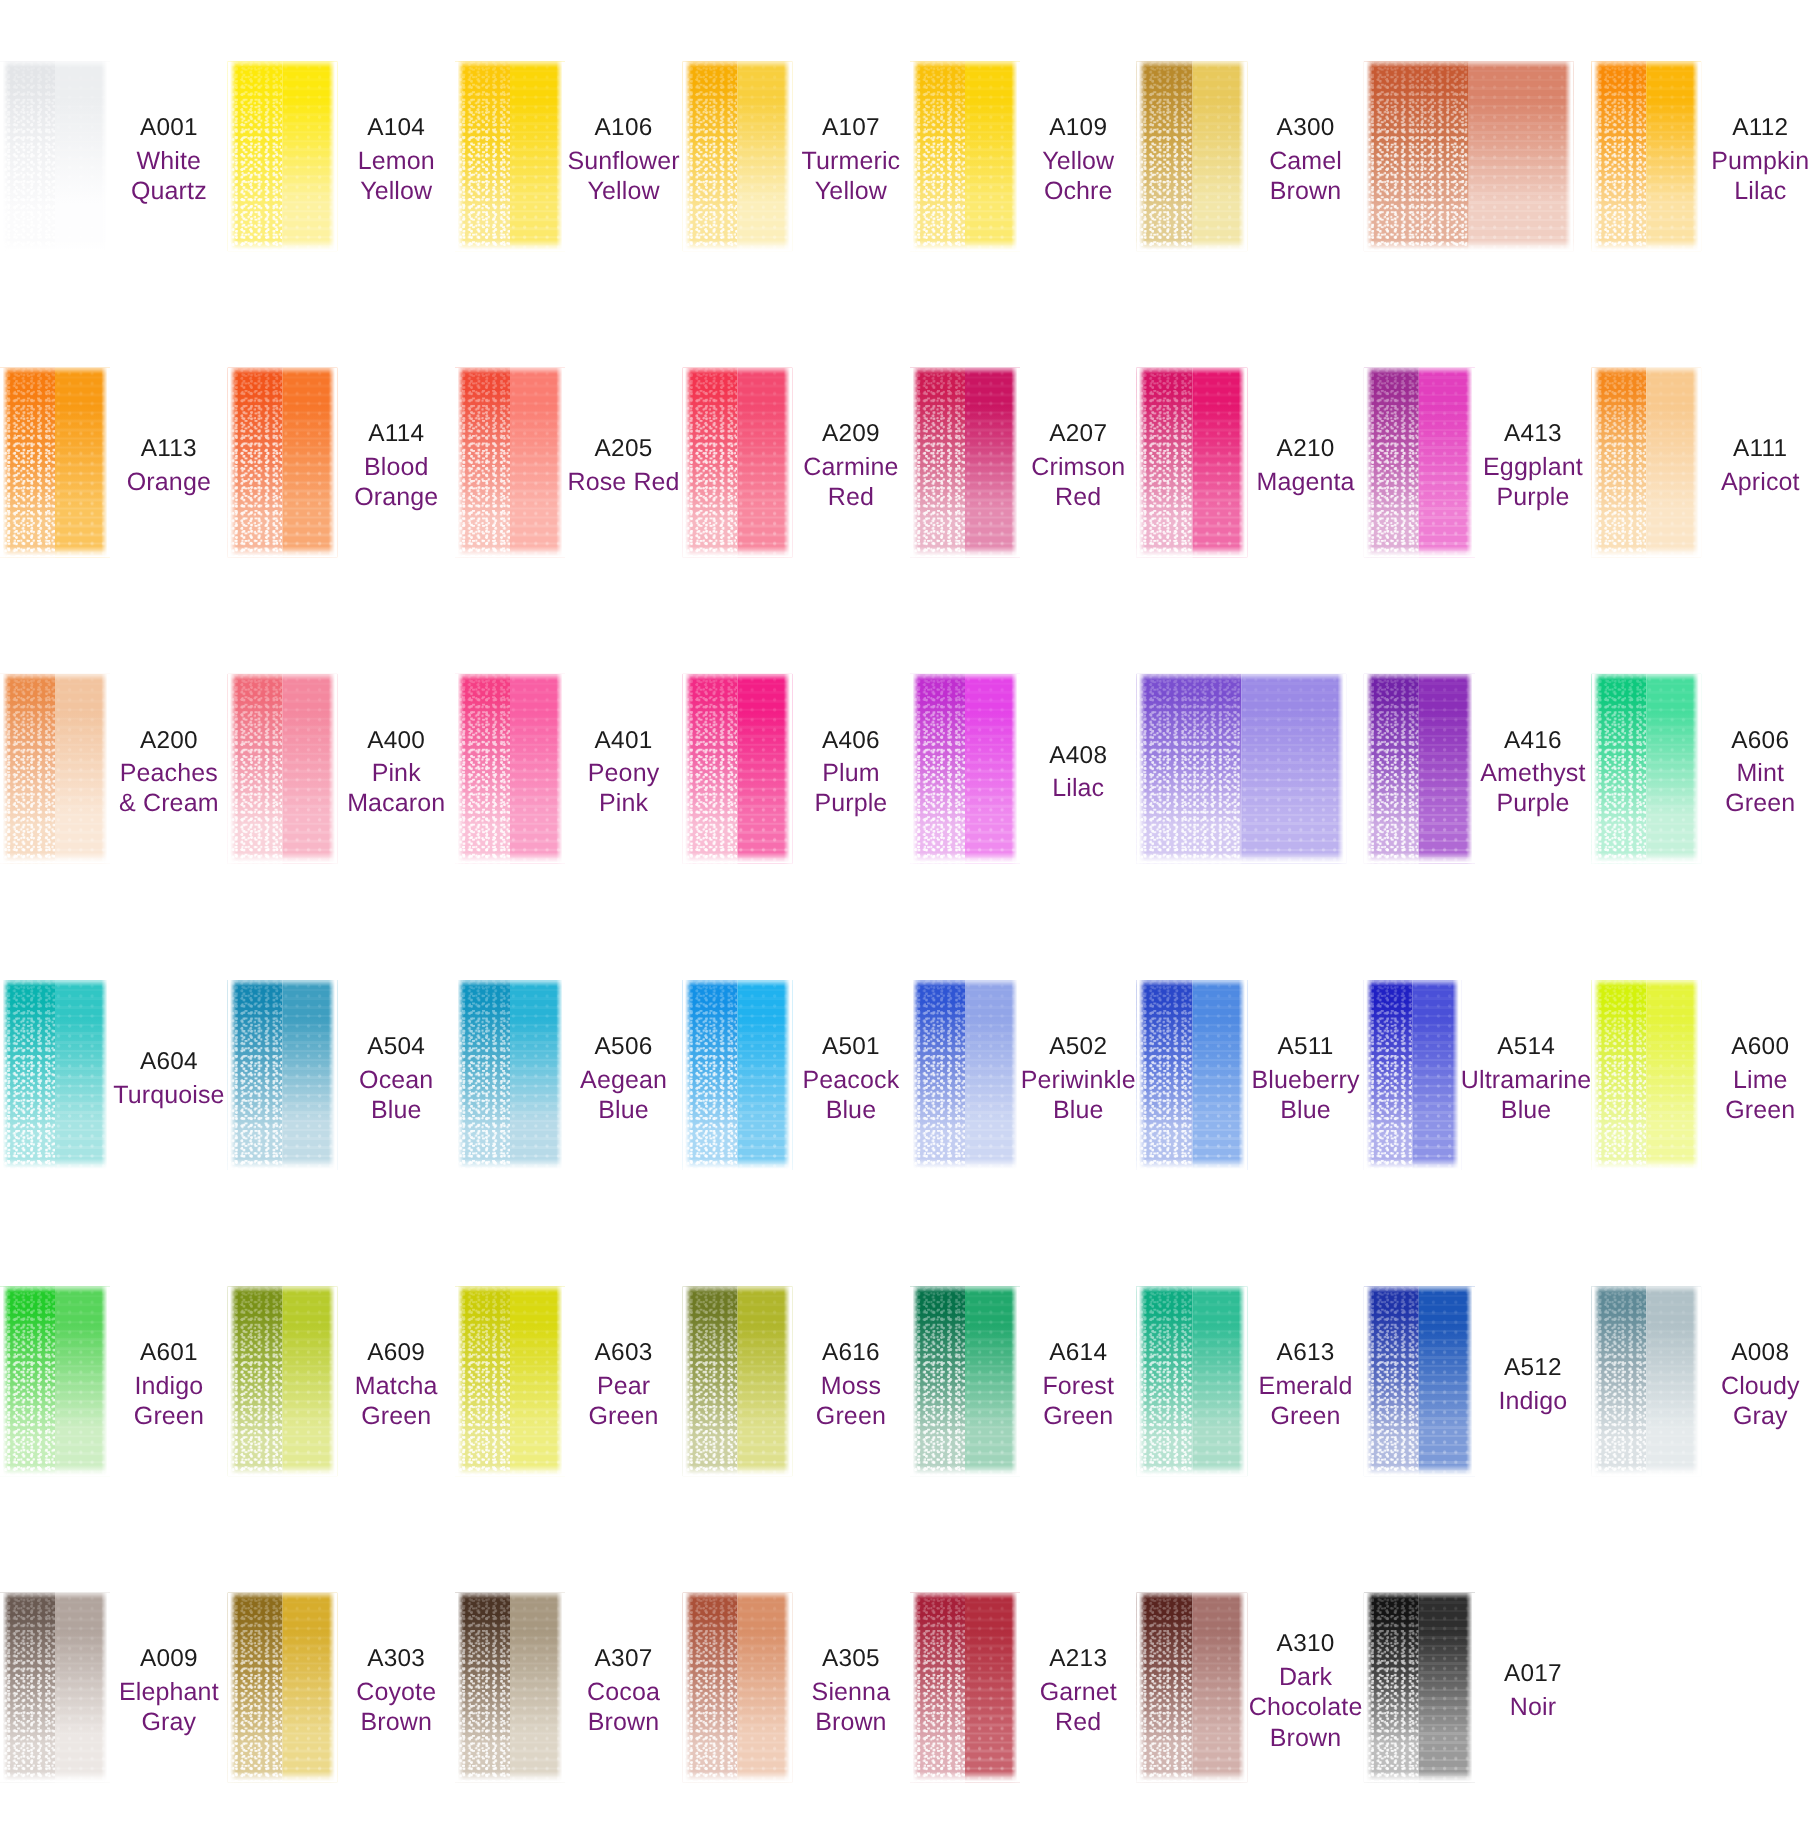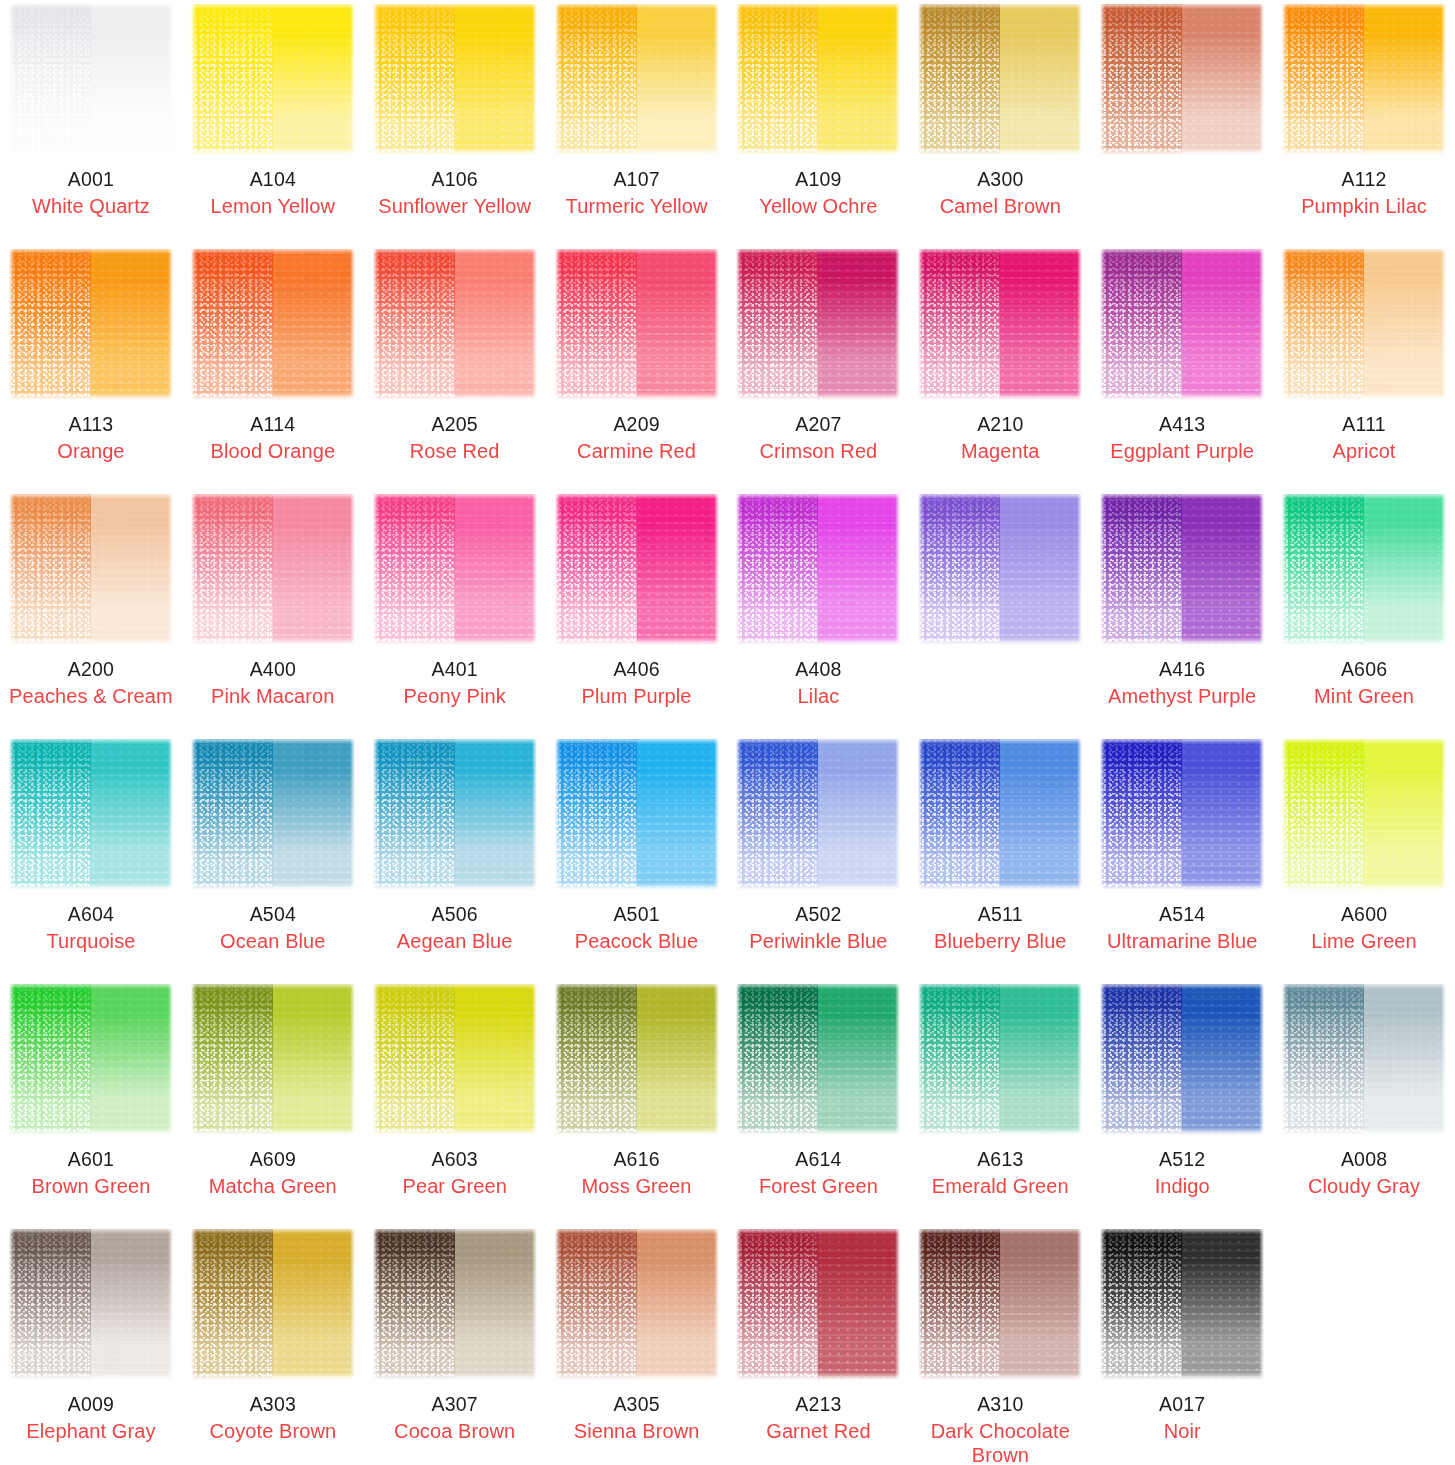--- a/index.html
+++ b/index.html
@@ -17,21 +17,21 @@
   }
   #chart-grid {
     display: grid;
     grid-template-columns: repeat(8, 181.875px);
     grid-template-rows: 245px 245px 245px 245px 245px 245px;
     width: 1455px;
     height: 1470px;
   }
   .swatch-cell {
     display: flex;
-    flex-direction: column;
+    flex-direction: row;
     align-items: center;
     position: relative;
   }
   .swatch-art {
     position: relative;
     width: 168px;
     height: 152px;
     margin-top: 4px;
     overflow: hidden;
   }
@@ -92,21 +92,21 @@
     width: 178px;
   }
   .code {
     font-size: 19.5px;
     letter-spacing: .2px;
     color: #1c1c1c;
   }
   .name {
     font-size: 20px;
     letter-spacing: .1px;
-    color: #ef4444;
+    color: #701a75;
     margin-top: 2px;
   }
 </style>
 </head>
 <body>
 
 <div id="chart-grid">
     <div class="swatch-cell">
       <div class="swatch-art">
         <div class="half left">
@@ -617,21 +617,21 @@
           <div class="base" style="background: linear-gradient(rgb(35, 204, 43) 0%, rgb(35, 204, 43) 12%, rgb(110, 219, 106) 45%, rgb(196, 238, 185) 80%, rgb(196, 238, 185) 100%);"></div>
           <div class="grain"></div>
         </div>
         <div class="half right">
           <div class="base" style="background: linear-gradient(rgb(87, 212, 90) 0%, rgb(87, 212, 90) 20%, rgb(205, 238, 195) 75%, rgb(205, 238, 195) 100%);"></div>
           <div class="grain"></div>
         </div>
       </div>
       <div class="labels">
         <div class="code">A601</div>
-        <div class="name">Brown Green</div>
+        <div class="name">Indigo Green</div>
       </div>
     </div>
     <div class="swatch-cell">
       <div class="swatch-art">
         <div class="half left">
           <div class="base" style="background: linear-gradient(rgb(122, 146, 24) 0%, rgb(122, 146, 24) 12%, rgb(163, 185, 74) 45%, rgb(214, 224, 160) 80%, rgb(214, 224, 160) 100%);"></div>
           <div class="grain"></div>
         </div>
         <div class="half right">
           <div class="base" style="background: linear-gradient(rgb(183, 203, 44) 0%, rgb(183, 203, 44) 20%, rgb(226, 234, 147) 75%, rgb(226, 234, 147) 100%);"></div>

